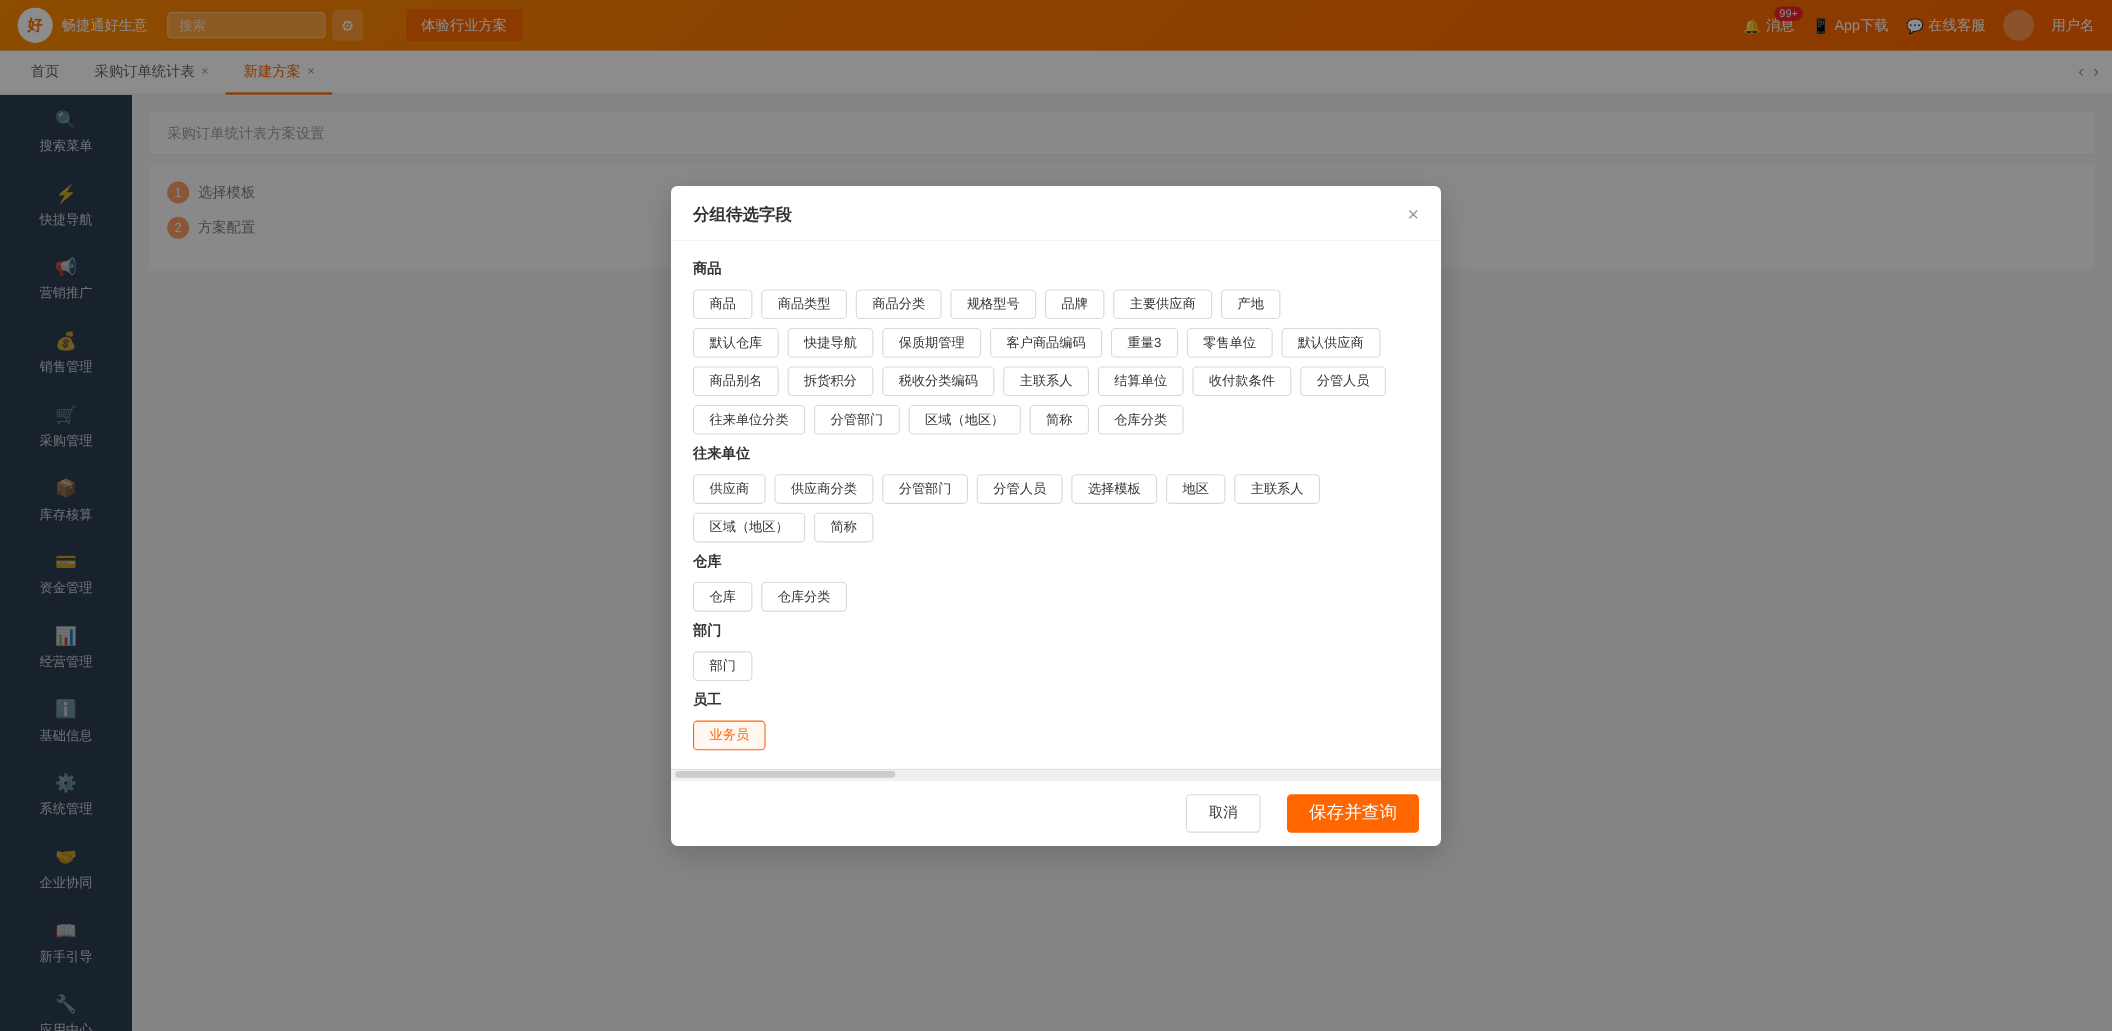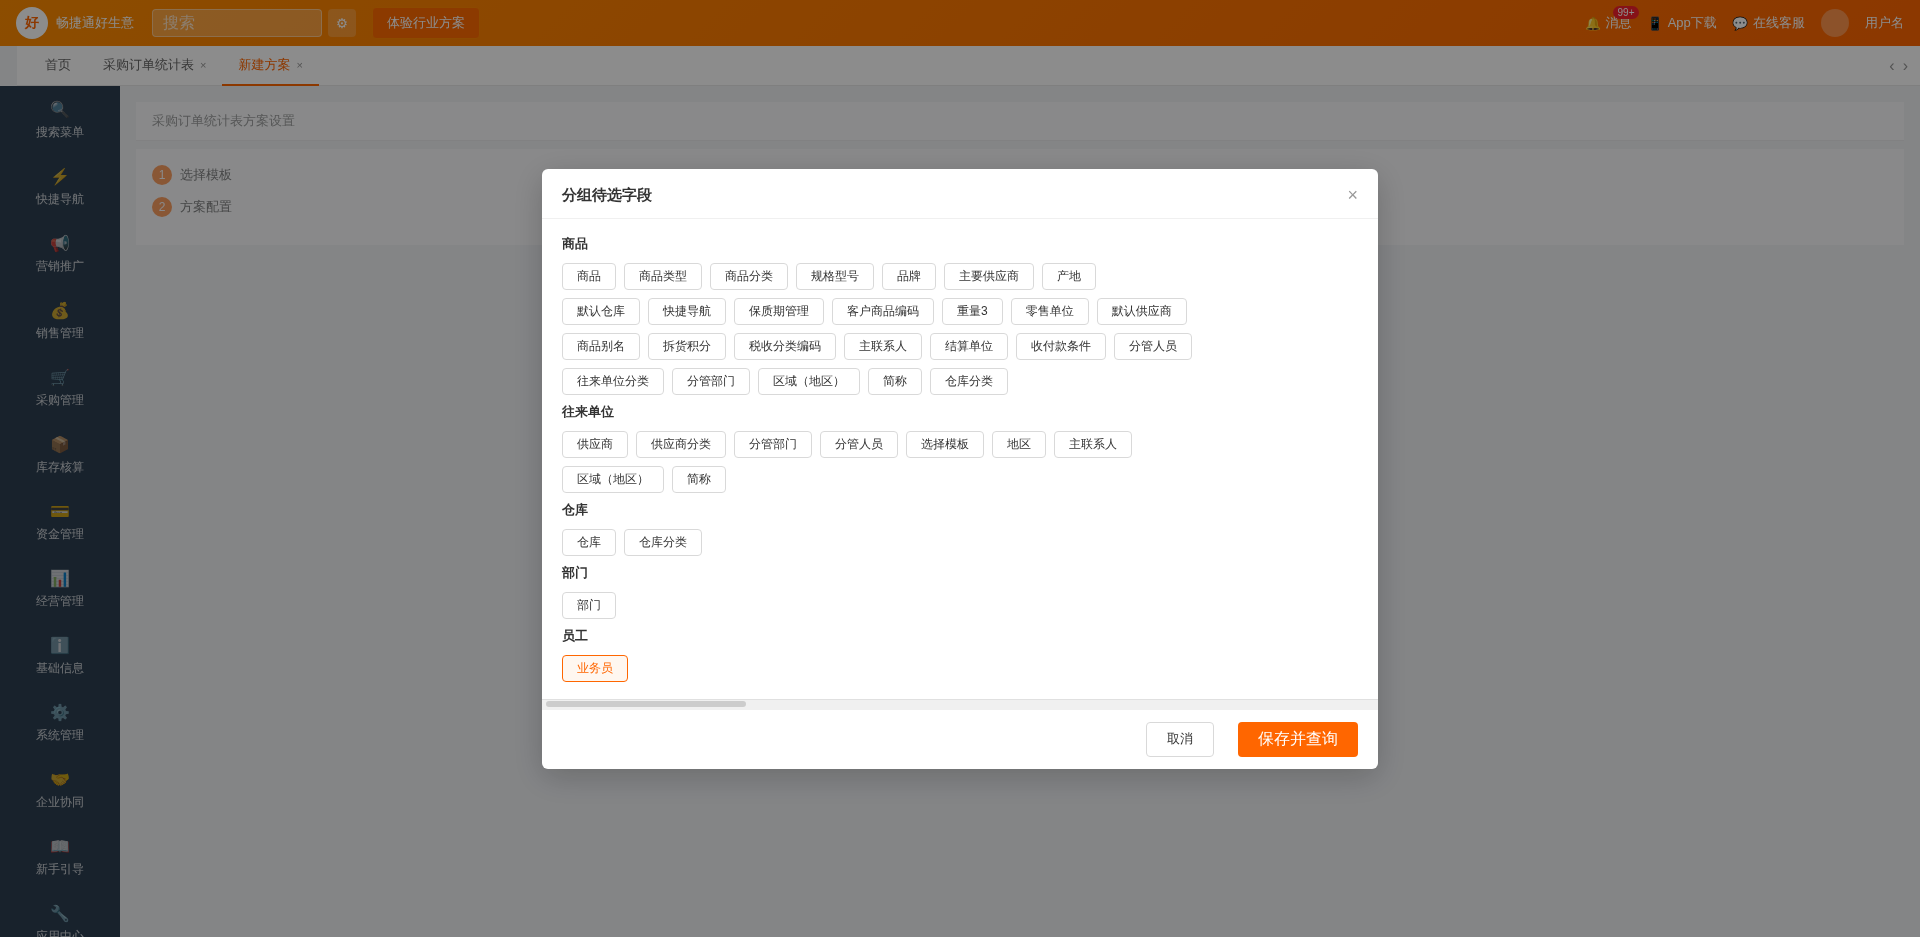--- a/index.html
+++ b/index.html
@@ -22,21 +22,21 @@
       display: flex; align-items: center; justify-content: center;
       color: #ff6600; font-weight: bold; font-size: 14px;
     }
     .logo-text { color: white; font-size: 13px; }
     .search-bar {
       flex: 0 0 200px; margin: 0 16px;
       display: flex; align-items: center; gap: 6px;
     }
     .search-bar input {
       background: rgba(255,255,255,0.25); border: 1px solid rgba(255,255,255,0.4);
-      border-radius: 4px; padding: 4px 10px; color: white; font-size: 16px; width: 170px;
+      border-radius: 4px; padding: 4px 10px; color: white; font-size: 12px; width: 144px;
     }
     .search-bar input::placeholder { color: rgba(255,255,255,0.7); }
     .gear-btn {
       width: 28px; height: 28px; background: rgba(255,255,255,0.2); border: none;
       border-radius: 4px; cursor: pointer; color: white; display: flex; align-items: center; justify-content: center;
     }
     .experience-btn {
       background: #ff6b00; border: 1px solid #ff8800; color: white;
       padding: 6px 14px; border-radius: 4px; cursor: pointer; font-size: 13px;
     }
@@ -48,21 +48,21 @@
     }
     .badge-count {
       position: absolute; top: -8px; right: -8px; background: #f5222d; color: white;
       border-radius: 10px; font-size: 10px; padding: 1px 5px; min-width: 18px; text-align: center;
     }
     .header-right-item { display: flex; align-items: center; gap: 4px; cursor: pointer; }
     .avatar { width: 28px; height: 28px; background: rgba(255,255,255,0.3); border-radius: 50%; }
 
     
     .tab-bar {
-      position: fixed; top: 46px; left: 17px; right: 0; z-index: 99;
+      position: fixed; top: 46px; left: 0; right: 0; z-index: 99;
       background: white; border-bottom: 1px solid #e8e8e8;
       display: flex; align-items: center; padding: 0 12px; height: 40px;
     }
     .tab-item {
       padding: 10px 16px; font-size: 13px; cursor: pointer; color: #666;
       display: flex; align-items: center; gap: 6px; border-bottom: 2px solid transparent;
       white-space: nowrap;
     }
     .tab-item.active { color: #ff6600; border-bottom-color: #ff6600; }
     .tab-close { color: #999; font-size: 11px; cursor: pointer; }
@@ -97,21 +97,21 @@
 
     
     .overlay {
       position: fixed; top: 0; left: 0; right: 0; bottom: 0;
       background: rgba(0,0,0,0.45); z-index: 200;
       display: flex; align-items: center; justify-content: center;
     }
 
     
     .dialog {
-      background: white; border-radius: 6px; width: 836px; max-height: 600px;
+      background: white; border-radius: 6px; width: 700px; max-height: 600px;
       display: flex; flex-direction: column; box-shadow: 0 8px 32px rgba(0,0,0,0.2);
       position: relative; z-index: 201;
     }
     .dialog-header {
       padding: 16px 20px 12px; border-bottom: 1px solid #f0f0f0;
       display: flex; align-items: center; justify-content: space-between;
       flex-shrink: 0;
     }
     .dialog-title { font-size: 15px; font-weight: bold; color: #333; }
     .dialog-close { cursor: pointer; color: #999; font-size: 18px; }

